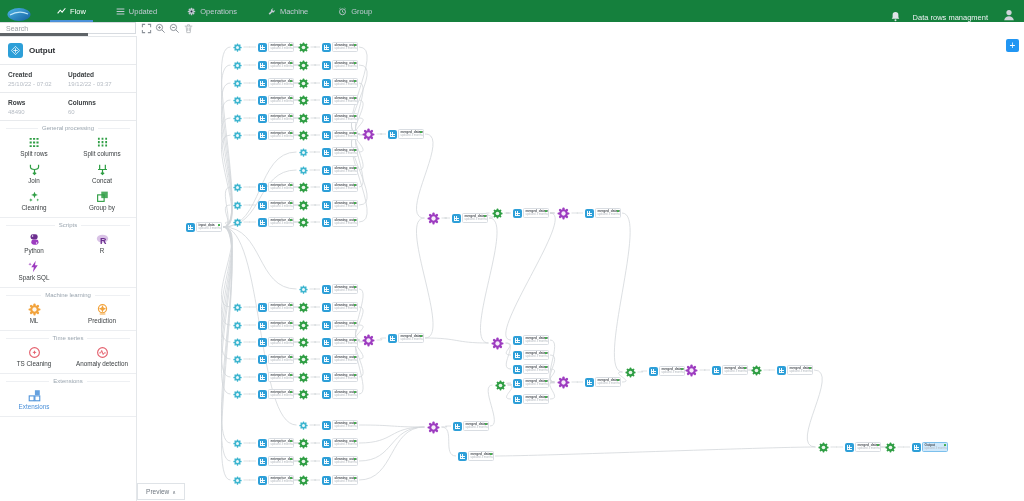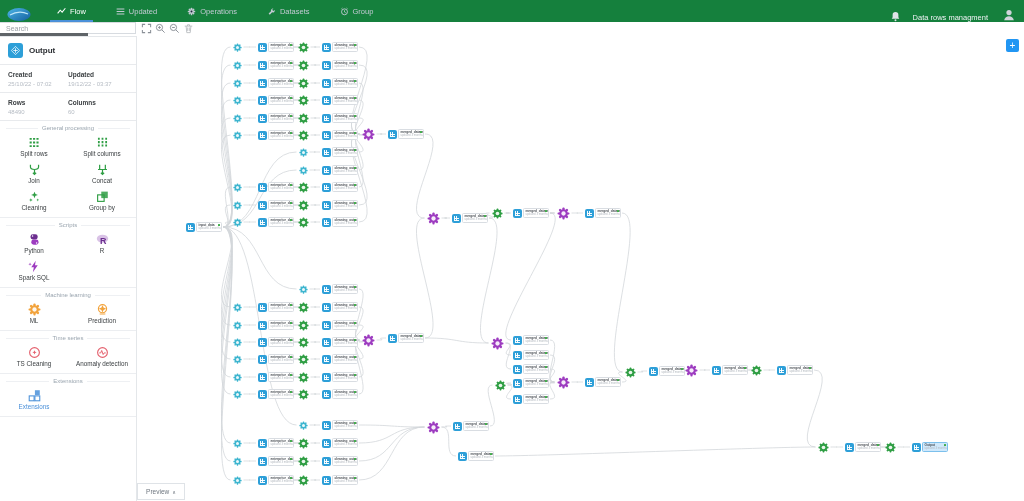--- a/index.html
+++ b/index.html
@@ -126,21 +126,21 @@
   <div class="tab">
     <svg viewBox="0 0 24 24">
         <use href="#ic-cog"></use>
       </svg>
     <span>Operations</span>
   </div>
   <div class="tab">
     <svg viewBox="0 0 16 16">
         <path d="M13.8 5.2a3.6 3.6 0 0 1-4.6 4.3L5 13.7 2.9 11.6l4.2-4.2a3.6 3.6 0 0 1 4.3-4.6L9.2 5l1.9 1.9z" fill="currentColor"></path>
       </svg>
-    <span>Datasets</span>
+    <span>Machine</span>
   </div>
   <div class="tab">
     <svg viewBox="0 0 14 14">
       <circle cx="7" cy="7.5" r="4.6" fill="none" stroke="currentColor" stroke-width="1.4"></circle>
       <path d="M7 5v2.8l2 1.2M2.2 2.8l1.6-1.2M11.8 2.8l-1.6-1.2" stroke="currentColor" stroke-width="1.2" fill="none"></path>
     </svg>
     <span>Group</span>
   </div>
   <div class="spacer"></div>
   <svg class="bell" viewBox="0 0 16 16">

